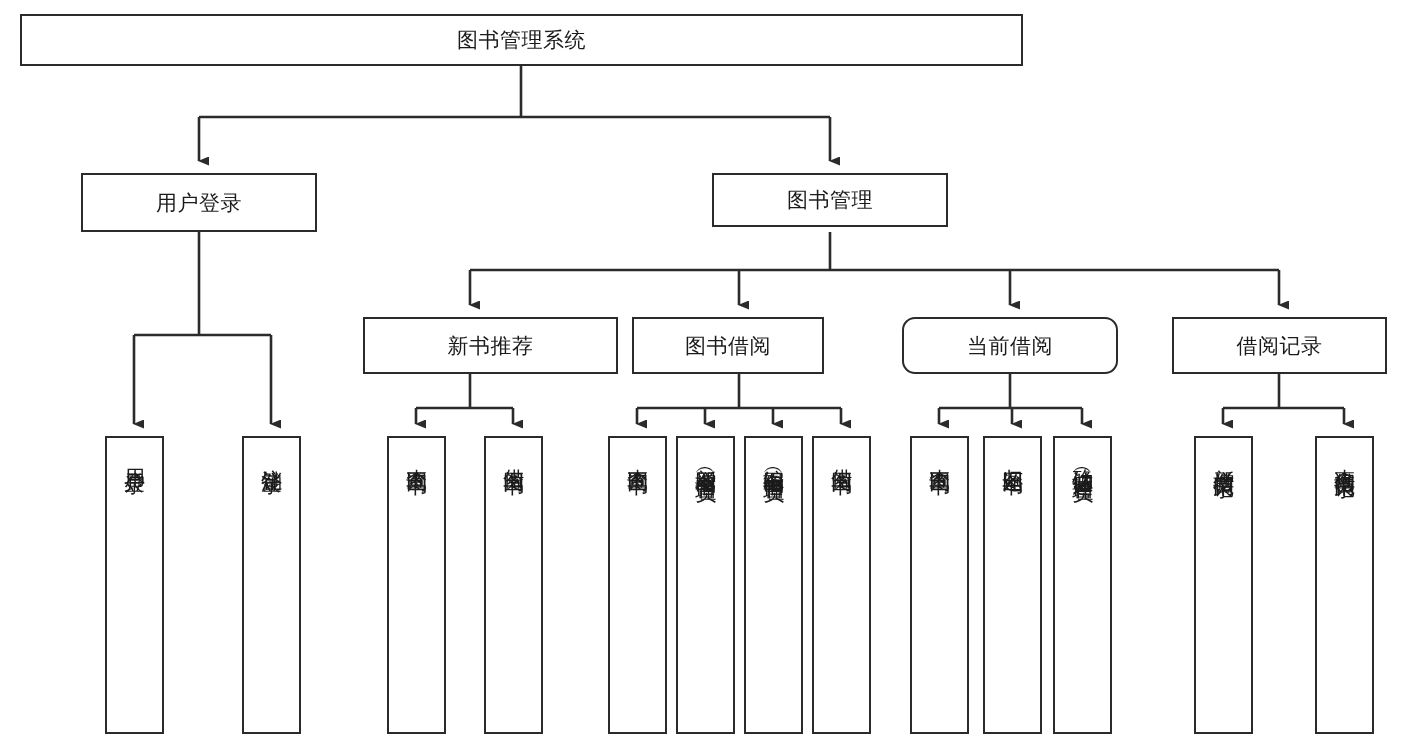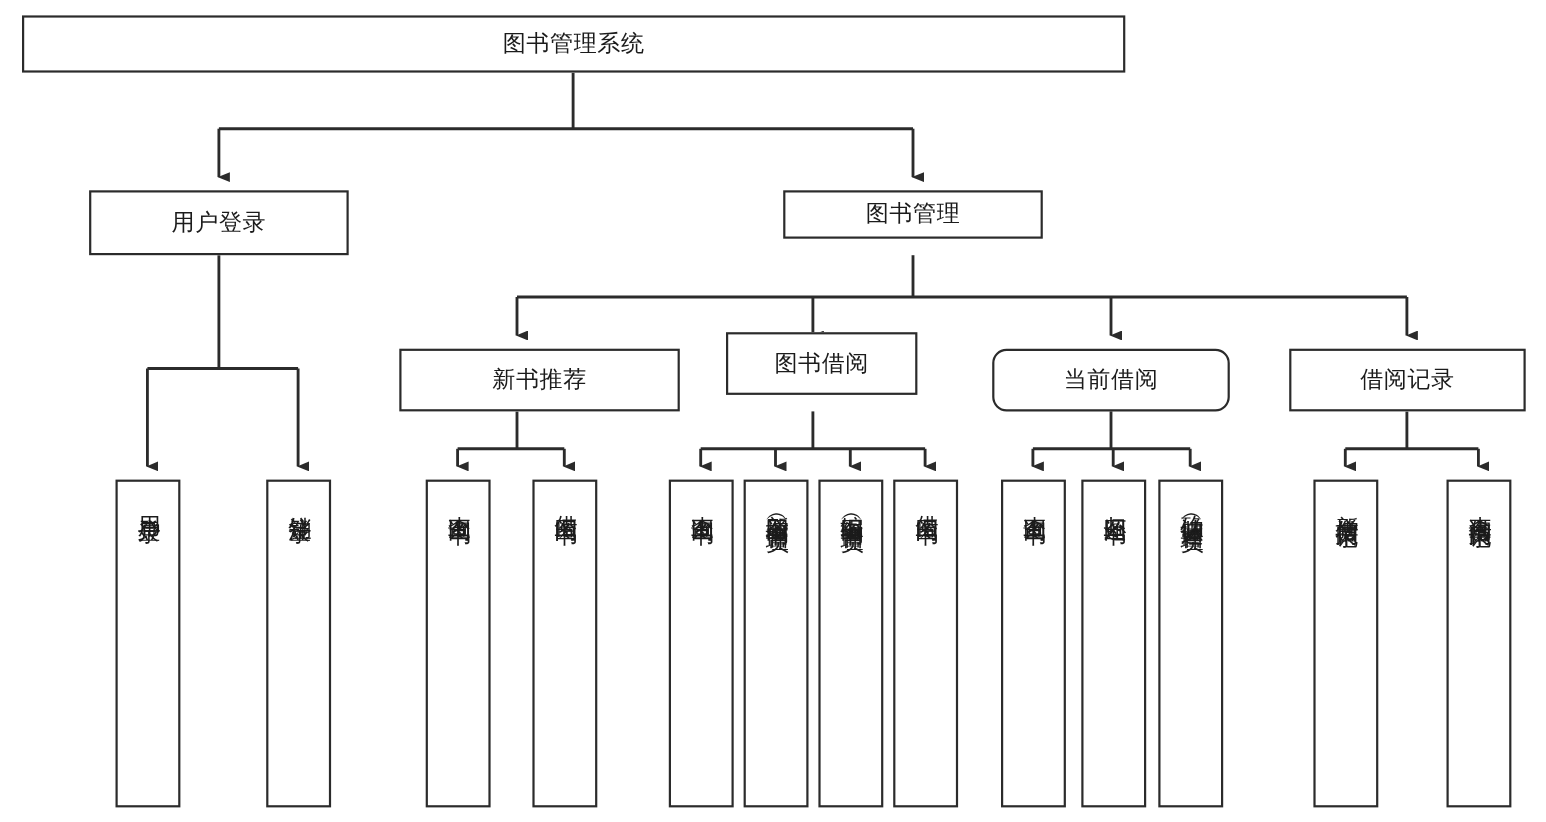--- a/index.html
+++ b/index.html
@@ -114,27 +114,27 @@
       </g>
   </svg>
 
   <div id="nodes-layer">
       <div class="node-box" style="left: 20px; top: 14px; width: 1003px; height: 52px;">
         <span class="node-label">图书管理系统</span>
       </div>
       <div class="node-box" style="left: 81px; top: 173px; width: 236px; height: 59px;">
         <span class="node-label">用户登录</span>
       </div>
-      <div class="node-box" style="left: 712px; top: 173px; width: 236px; height: 44px;">
+      <div class="node-box" style="left: 712px; top: 173px; width: 236px; height: 54px;">
         <span class="node-label">图书管理</span>
       </div>
       <div class="node-box" style="left: 363px; top: 317px; width: 255px; height: 57px; justify-content: center;">
         <span class="node-label">新书推荐</span>
       </div>
-      <div class="node-box" style="left: 632px; top: 302px; width: 174px; height: 57px; margin-left: 28px;">
+      <div class="node-box" style="left: 632px; top: 317px; width: 192px; height: 57px;">
         <span class="node-label">图书借阅</span>
       </div>
       <div class="node-box" style="left: 902px; top: 317px; width: 216px; height: 57px; border-radius: 13px;">
         <span class="node-label">当前借阅</span>
       </div>
       <div class="node-box" style="left: 1172px; top: 317px; width: 215px; height: 57px;">
         <span class="node-label">借阅记录</span>
       </div>
       <div class="node-box leaf" style="left: 105px; top: 436px; width: 59px; height: 298px;">
         <span class="node-label">用户登录</span>

